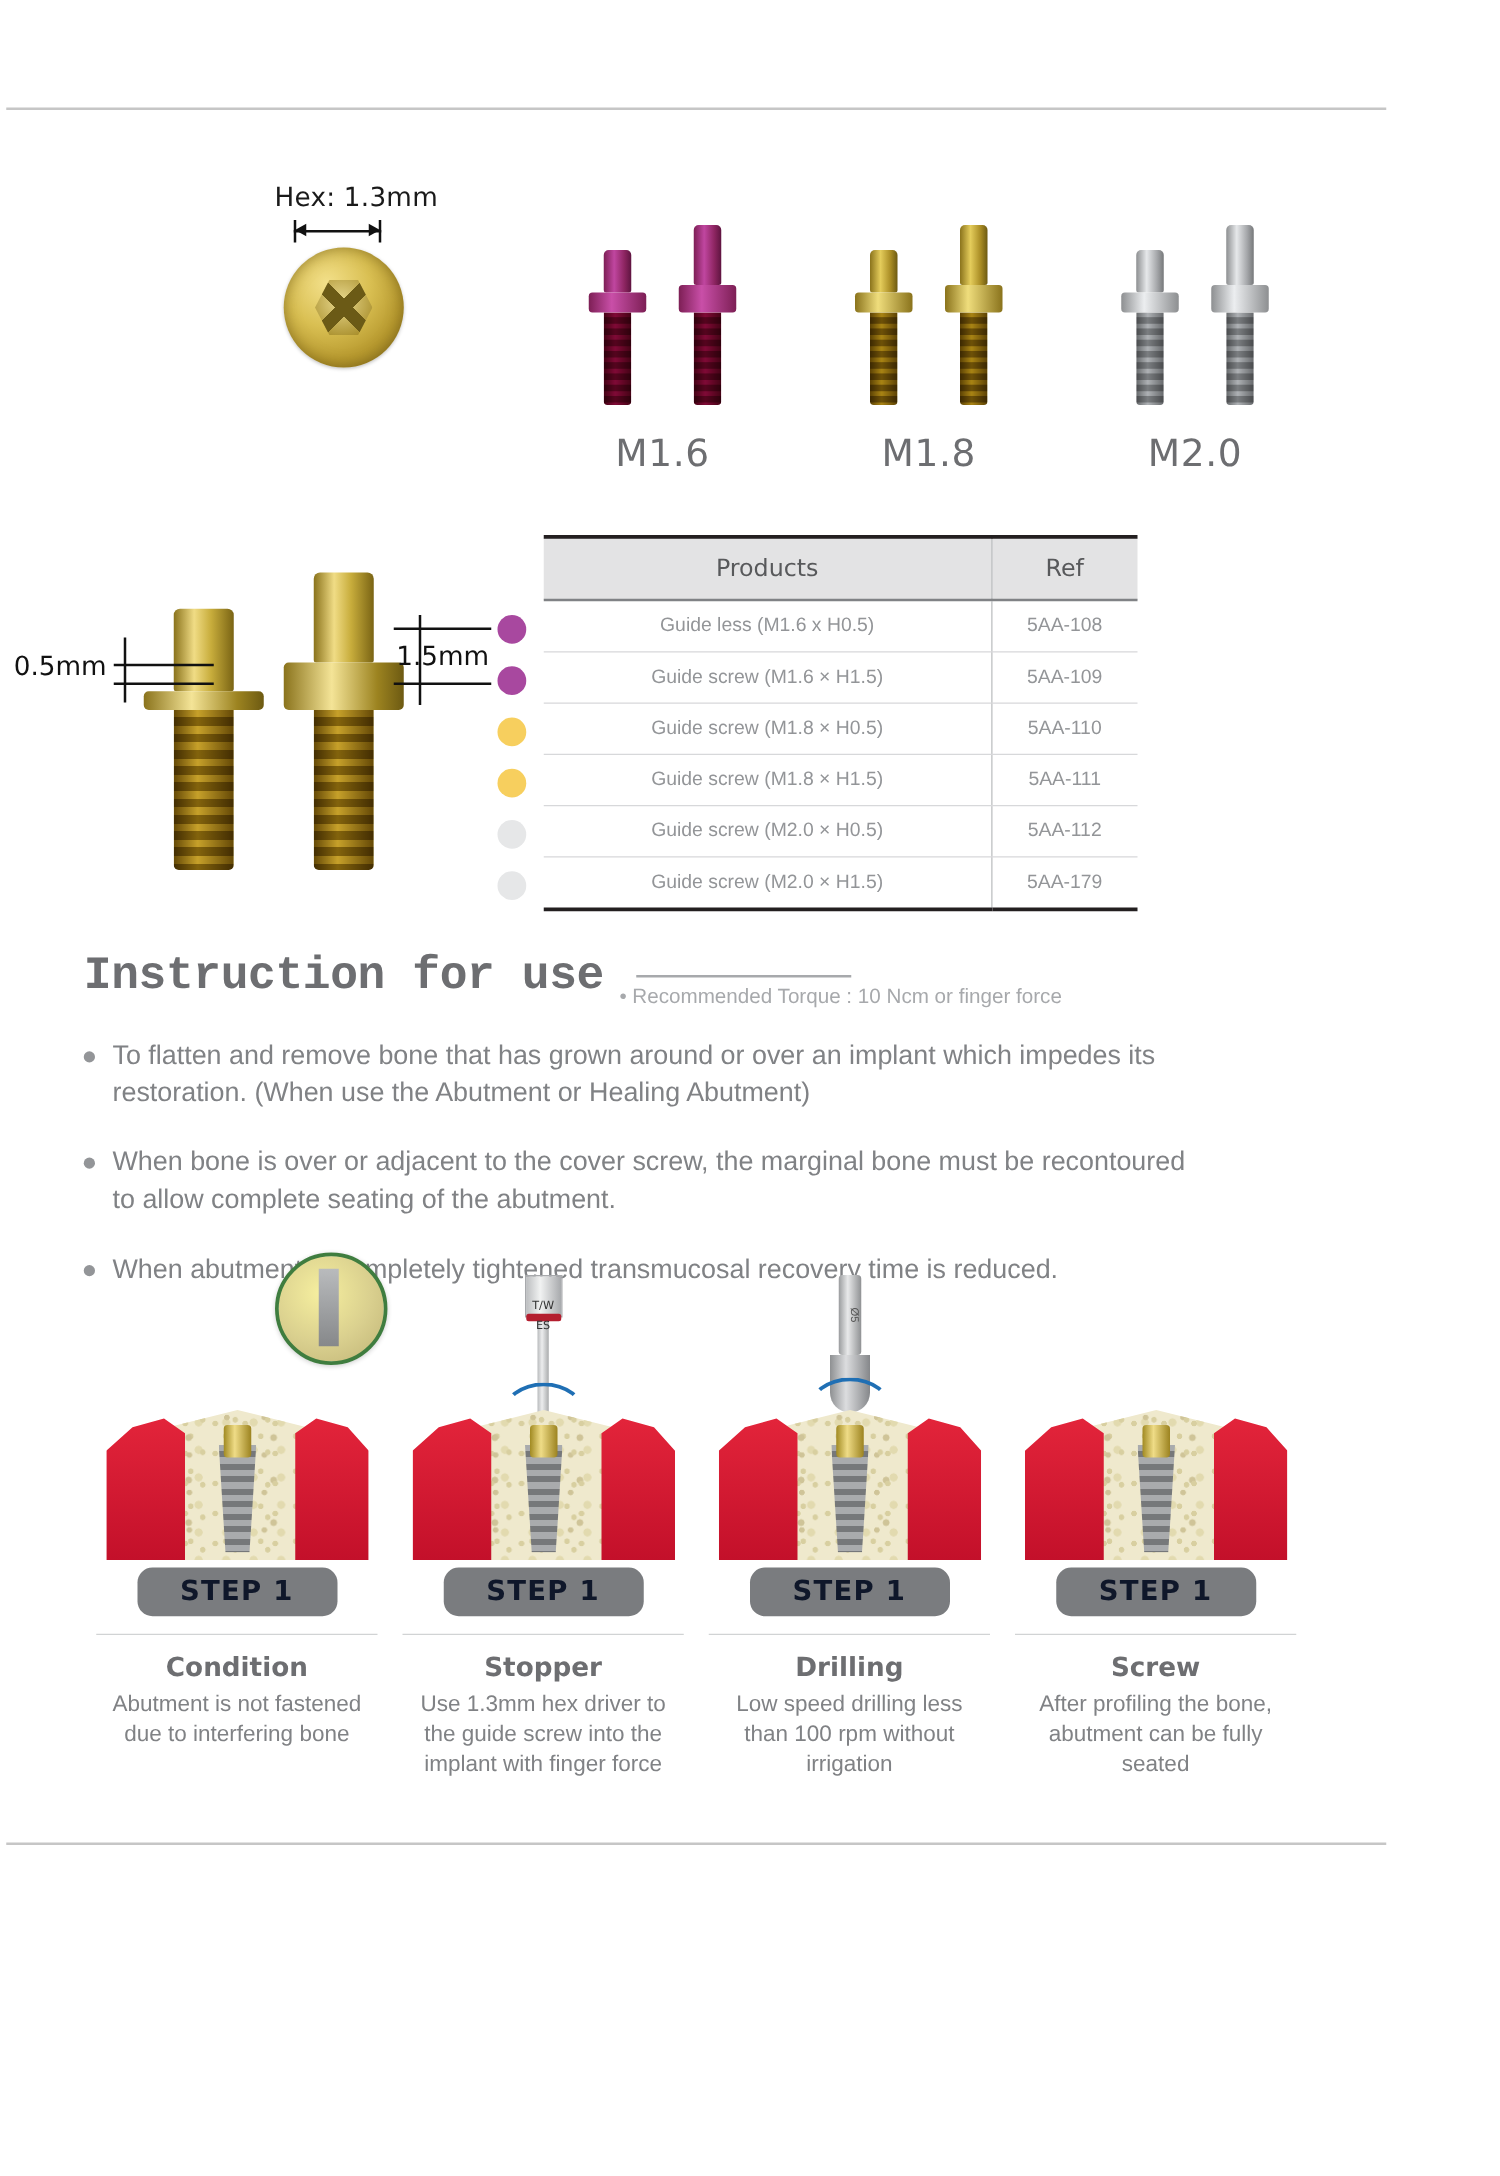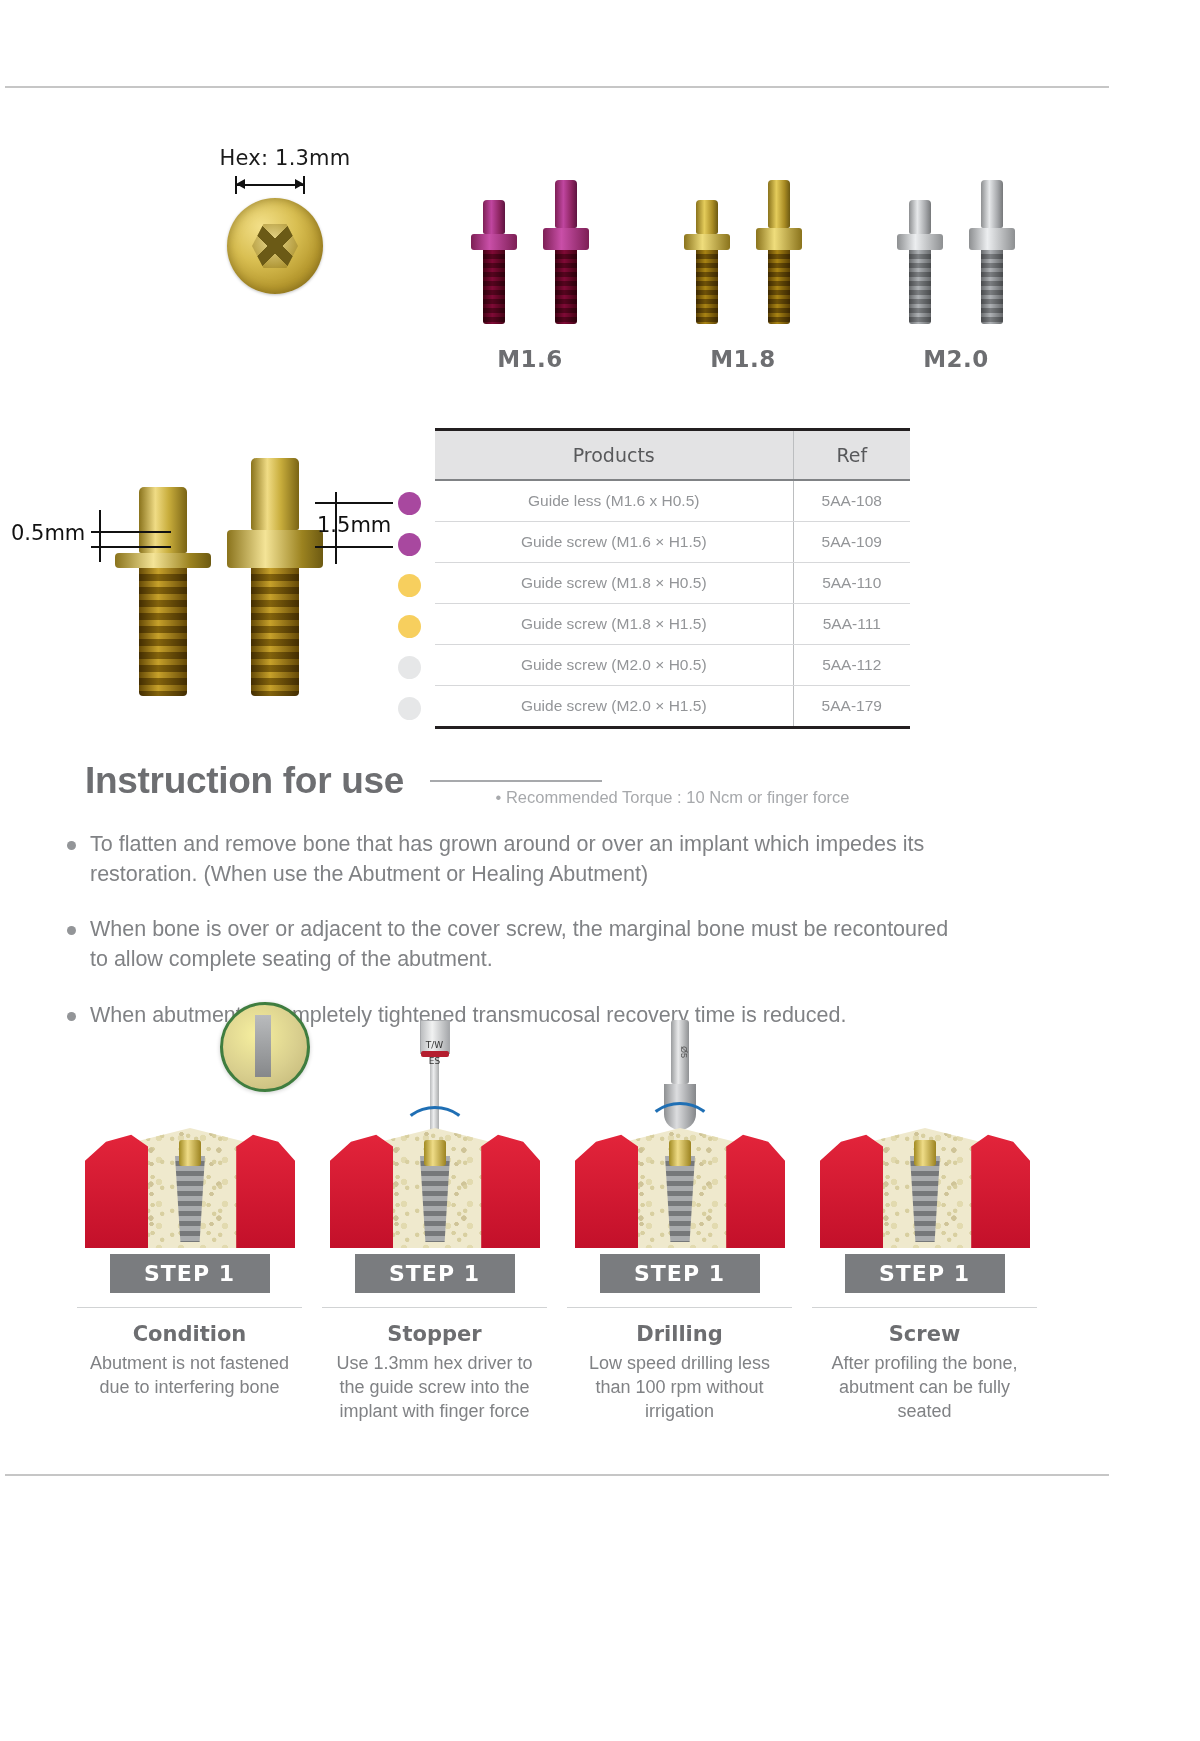--- a/index.html
+++ b/index.html
@@ -56,21 +56,21 @@
       linear-gradient(-45deg,transparent 42%, #6b5a16 42%, #6b5a16 58%, transparent 58%),
       radial-gradient(circle at 45% 40%, #e9d98f 0%, #a98f2c 80%);
     clip-path:polygon(25% 2%,75% 2%,100% 50%,75% 98%,25% 98%,0% 50%);
   }
 
   
   .pairs{position:absolute;left:430px;top:24px;width:660px;height:310px;}
   .pair{position:absolute;top:0;width:190px;text-align:center;}
   .pair .screws{height:230px;position:relative;}
   .pair .mlabel{
-    font-size:23px;font-weight:bold;color:#6d6e71;
+    font-size:30px;font-weight:normal;color:#6d6e71;
     font-family:"DejaVu Sans", sans-serif;letter-spacing:.5px;margin-top:4px;
   }
   .screw{position:absolute;bottom:18px;width:46px;}
   .screw .head{
     height:40px;border-radius:4px 4px 2px 2px;margin:0 auto;width:22px;
   }
   .screw .collar{height:16px;border-radius:3px;margin:0 auto;width:46px;}
   .screw .shaft{
     width:22px;margin:0 auto;height:74px;border-radius:0 0 3px 3px;
     background-size:100% 9px;
@@ -141,36 +141,37 @@
   .torque{
     position:absolute;left:430px;top:700px;width:475px;
     font-size:16.5px;color:#a7a9ac;text-align:center;
   }
 
   
   .ifu{position:absolute;left:62px;top:672px;width:980px;}
   .ifu-head{display:flex;align-items:center;gap:26px;}
   .ifu-title{
     font-size:37px;font-weight:bold;color:#6d6e71;letter-spacing:-.3px;
-    font-family:Liberation Sans, sans-serif;white-space:nowrap;margin-left:18px;
+    font-family:Liberation Mono, monospace;white-space:nowrap;
   }
   .ifu-rule{height:2px;background:#a7a9ac;width:172px;}
   .bullets{margin-top:28px;}
   .bullet{display:flex;gap:14px;margin-bottom:26px;}
   .bdot{width:9px;height:9px;border-radius:50%;background:#939598;flex:none;margin-top:11px;}
   .btext{font-size:21.5px;line-height:1.38;color:#808285;max-width:880px;}
 
   
   .steps{position:absolute;left:62px;top:910px;width:980px;display:flex;gap:0;}
   .step{width:245px;text-align:center;position:relative;}
   .illus{height:250px;position:relative;}
   .badge{
-    width:160px;margin:6px auto 0;background:#7a7c7f;color:#ffffff;
+    width:160px;margin:6px auto 0;background:#7a7c7f;color:#0f172a;
     font-size:22px;font-weight:bold;letter-spacing:1px;padding:7px 0;
     font-family:"DejaVu Sans", sans-serif;
+    border-radius:12px;
   }
   .divider{height:1px;background:#d1d3d4;margin:14px 10px 0;}
   .steptitle{font-size:21px;font-weight:bold;color:#6d6e71;margin-top:14px;
              font-family:"DejaVu Sans", sans-serif;}
   .stepdesc{font-size:18px;line-height:1.33;color:#808285;margin-top:6px;padding:0 22px;}
 
   
   .gum{position:absolute;bottom:0;left:18px;width:210px;height:128px;overflow:hidden;}
   .gum .bone{
     position:absolute;left:20px;bottom:0;width:170px;height:120px;

